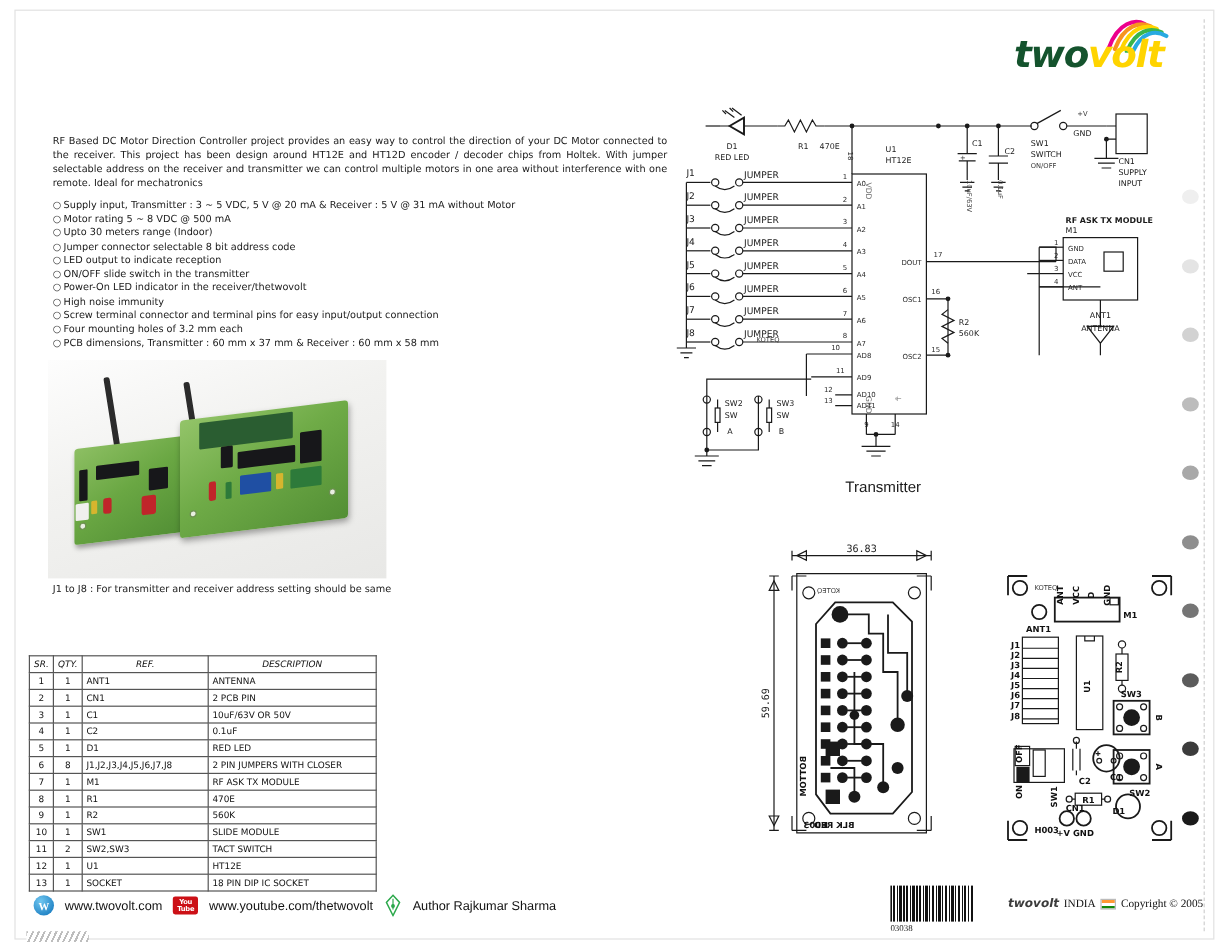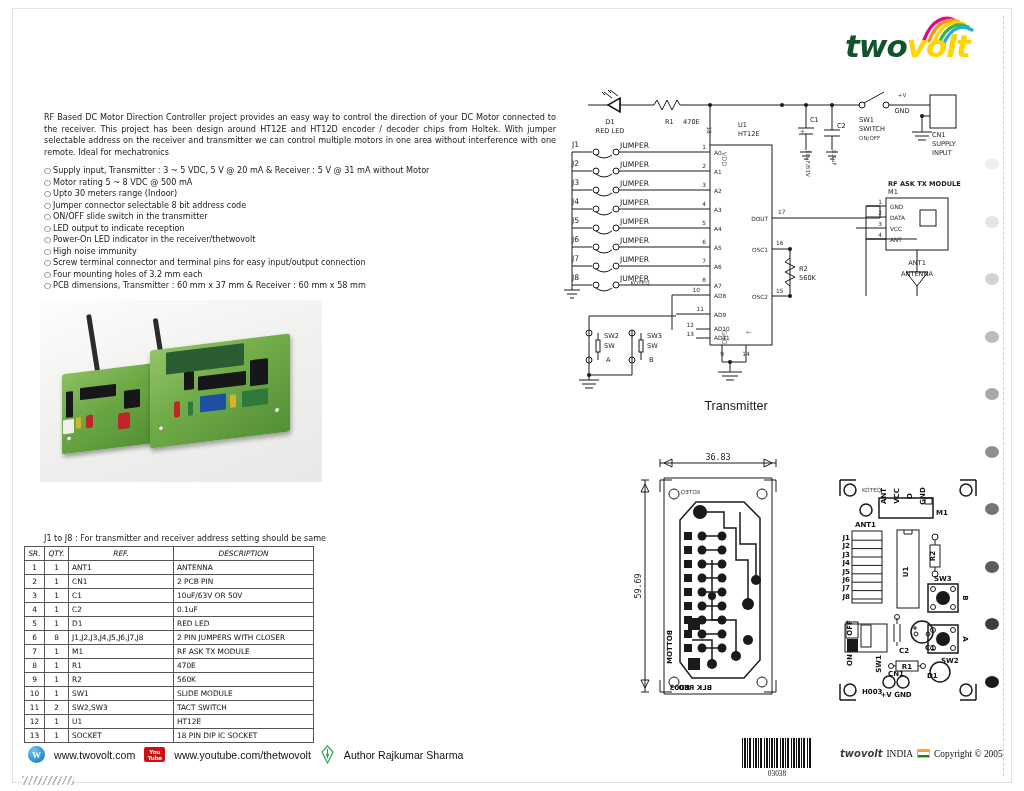--- a/index.html
+++ b/index.html
@@ -56,21 +56,21 @@
     transform:skewY(-7deg); box-shadow:1px 3px 5px rgba(0,0,0,.35); }
   .ant { position:absolute; width:4px; background:#2b2b2b; border-radius:2px; transform:rotate(-9deg); }
   .ic-blk { position:absolute; background:#17171a; border-radius:1px; }
   .cap-blue { position:absolute; background:#1f4fa3; border-radius:1px; }
   .cap-red { position:absolute; background:#c0252a; border-radius:2px; }
   .cap-grn { position:absolute; background:#2d7a3a; border-radius:1px; }
   .cap-yel { position:absolute; background:#d6b52e; border-radius:1px; }
   .hole { position:absolute; width:6px; height:6px; border-radius:50%;
     background:#e9efe2; border:1px solid #6d8f52; }
 
-  .jnote { position:absolute; left:44px; top:533px; font-size:8.1px; color:#1a1a1a; }
+  .jnote { position:absolute; left:44px; top:485px; font-size:8.1px; color:#1a1a1a; }
 
   
   .bom { position:absolute; left:24px; top:546px; border-collapse:collapse; }
   .bom td, .bom th { border:1px solid #555; font-size:7.4px; color:#111;
     padding:1px 3px; height:13.1px; font-weight:normal; line-height:11px; }
   .bom th { text-align:center; font-weight:normal;font-style:italic; }
   .c-sr { width:20px; text-align:center; }
   .c-qty { width:24px; text-align:center; }
   .c-ref { width:105px; text-align:left; }
   .c-desc { width:140px; text-align:left; }
@@ -85,21 +85,21 @@
   .icon-yt { width:21px; height:15px; background:#cc1016; border-radius:2px;
     color:#fff; font-size:5.6px; font-weight:bold; display:flex; flex-direction:column;
     align-items:center; justify-content:center; line-height:6px; letter-spacing:-.2px; }
   .icon-pen { width:15px; height:19px; position:relative; }
 
   .hatch { position:absolute; left:22px; top:776px; width:52px; height:9px;
     background:repeating-linear-gradient(115deg,#bdbdbd 0 1.6px,#fff 1.6px 4.4px); }
 
   .barcode { position:absolute; left:742px; top:738px; width:70px; height:30px;
     background:repeating-linear-gradient(90deg,#111 0 1px,#fff 1px 2px,#111 2px 4px,#fff 4px 5.4px); }
-  .barcode-num { position:absolute; left:742px; top:769px; width:70px; text-align:center;
+  .barcode-num { position:absolute; left:742px; top:769px; width:70px; 
     font-size:7.4px; color:#222; font-family:"Liberation Serif", serif; }
   .copy { position:absolute; left:840px; top:748px; display:flex; align-items:center; gap:4px;
     font-family:"Liberation Serif", serif; font-size:9.4px; color:#111; }
   .copy-brand { font-family:"DejaVu Sans", sans-serif; font-weight:bold; font-style:italic;
     font-size:10px; color:#3b3b3b; }
   .flag { width:13px; height:9px; display:inline-block;
     background:linear-gradient(#ff9933 0 33.3%, #ffffff 33.3% 66.6%, #138808 66.6% 100%);
     border:.5px solid #bbb; }
 
   
@@ -141,22 +141,22 @@
     </svg>
     <div class="logo-text"><span class="logo-two">two</span><span class="logo-volt">volt</span></div>
   </div>
 
   <div class="intro">RF Based DC Motor Direction Controller project provides an easy way to control the direction of your DC Motor connected to the receiver.  This project has been design around  HT12E and HT12D encoder / decoder chips from Holtek.  With jumper selectable address on the receiver and transmitter we can control multiple   motors in one area without interference with one remote.   Ideal for mechatronics</div>
   <div class="features">
       <div class="feat"><span class="bul">○</span><span>Supply input, Transmitter : 3 ~ 5 VDC, 5 V @ 20 mA &amp; Receiver : 5 V @ 31 mA without Motor</span></div>
       <div class="feat"><span class="bul">○</span><span>Motor rating 5 ~ 8 VDC @ 500 mA</span></div>
       <div class="feat"><span class="bul">○</span><span>Upto 30 meters range (Indoor)</span></div>
       <div class="feat"><span class="bul">○</span><span>Jumper connector selectable 8 bit address code</span></div>
+      <div class="feat"><span class="bul">○</span><span>LED output to indicate reception</span></div>
       <div class="feat"><span class="bul">○</span><span>ON/OFF slide switch in the transmitter</span></div>
-      <div class="feat"><span class="bul">○</span><span>LED output to indicate reception</span></div>
       <div class="feat"><span class="bul">○</span><span>Power-On LED indicator in the receiver/thetwovolt</span></div>
       <div class="feat"><span class="bul">○</span><span>High noise immunity</span></div>
       <div class="feat"><span class="bul">○</span><span>Screw terminal connector and terminal pins for easy input/output connection</span></div>
       <div class="feat"><span class="bul">○</span><span>Four mounting holes of 3.2 mm each</span></div>
       <div class="feat"><span class="bul">○</span><span>PCB dimensions, Transmitter : 60 mm x 37 mm &amp; Receiver : 60 mm x 58 mm</span></div>
     </div>
 
   <div class="photo">
     <div class="ant" style="left:52px; top:14px; width:5px; height:76px;"></div>
     <div class="ant" style="left:118px; top:18px; width:5px; height:68px;"></div>

